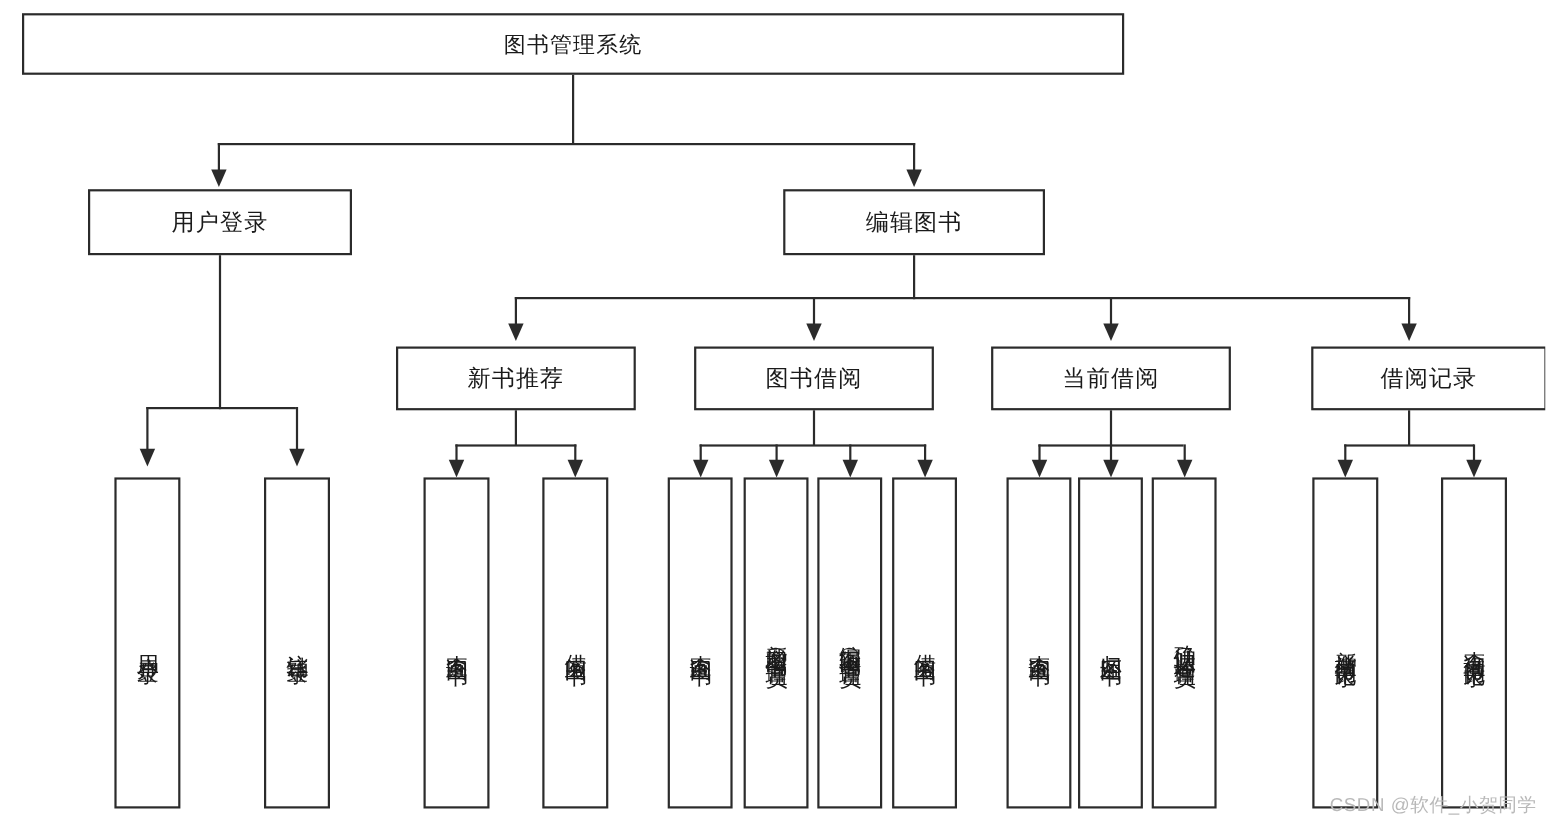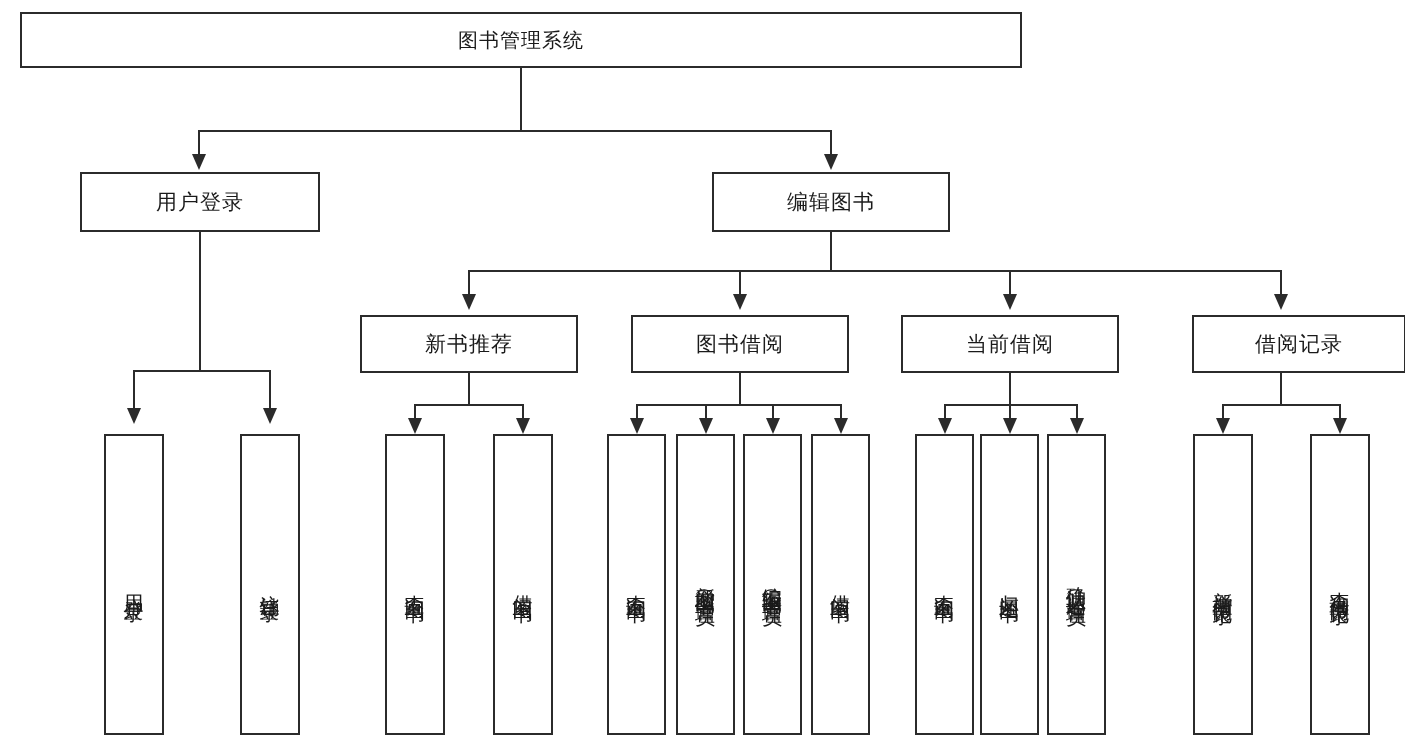--- a/index.html
+++ b/index.html
@@ -153,14 +153,15 @@
   <div class="node vert" style="left:743px; top:434px; width:59px; height:301px;">编辑图书（管理员）</div>
   <div class="node vert" style="left:811px; top:434px; width:59px; height:301px;">借阅图书</div>
 
   <div class="node vert" style="left:915px; top:434px; width:59px; height:301px;">查询图书</div>
   <div class="node vert" style="left:980px; top:434px; width:59px; height:301px;">归还图书</div>
   <div class="node vert" style="left:1047px; top:434px; width:59px; height:301px;">确认归还（管理员）</div>
 
   <div class="node vert" style="left:1193px; top:434px; width:60px; height:301px;">新增借阅记录</div>
   <div class="node vert" style="left:1310px; top:434px; width:60px; height:301px;">查询借阅记录</div>
 
+  <div id="watermark">CSDN @软件_小贺同学</div>
 
 </div>
 
 </body></html>

